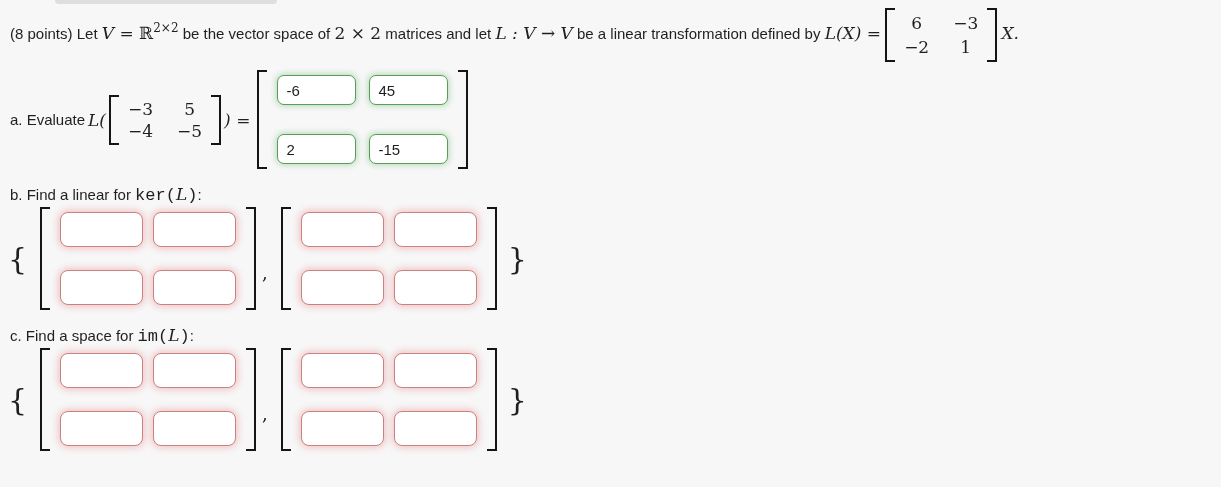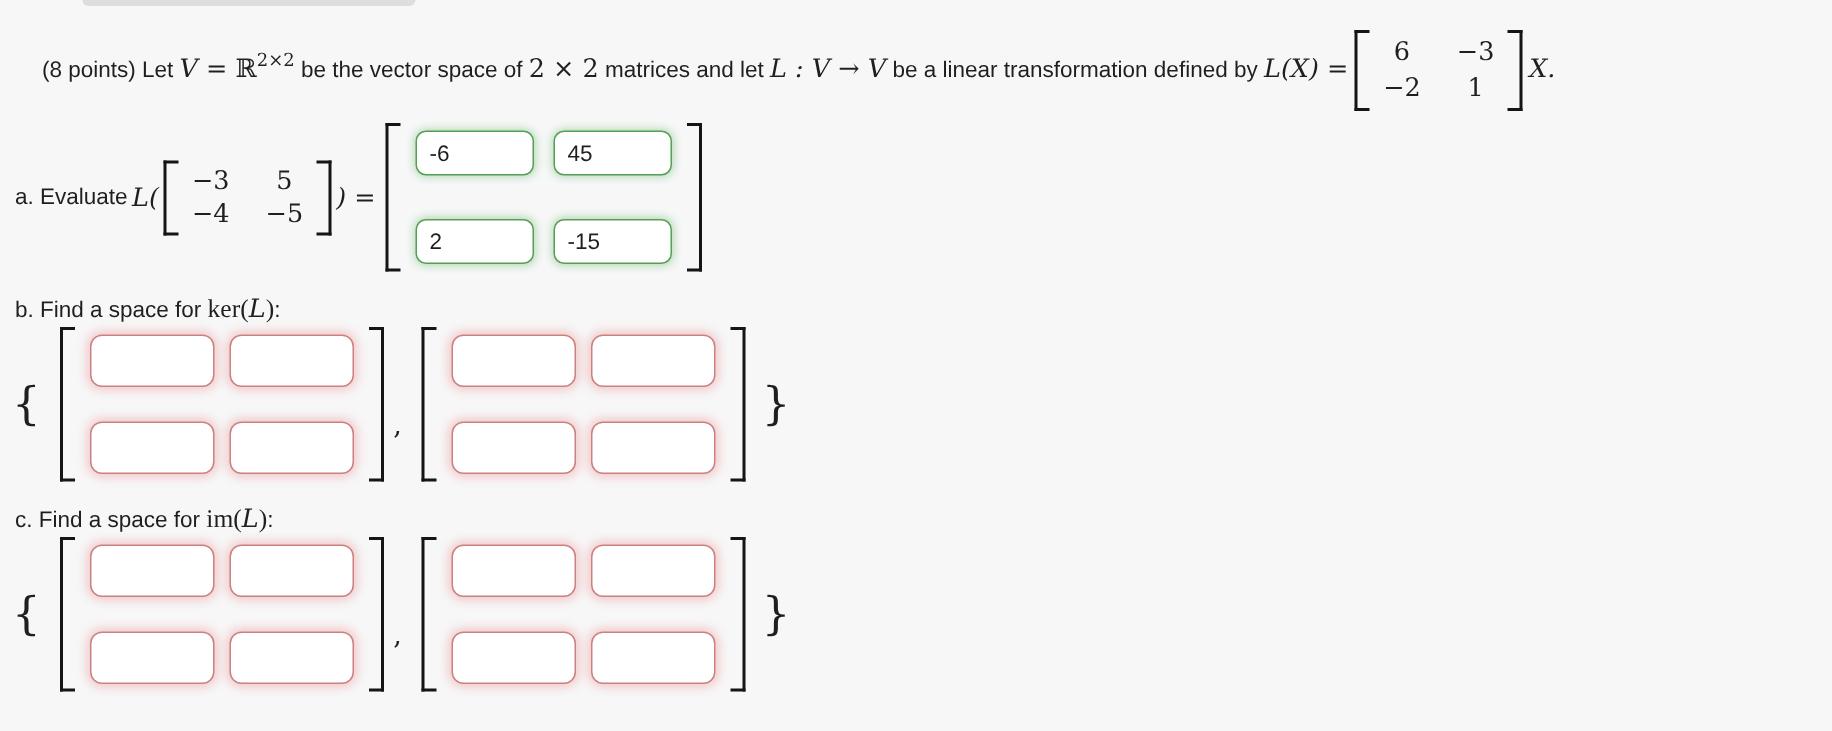--- a/index.html
+++ b/index.html
@@ -10,30 +10,29 @@
     color:#1f1f1f;
     overflow:hidden;
     position:relative;
   }
   .top-artifact {
     position:absolute; top:0; left:55px; width:222px; height:4px;
     background:#dedede; border-radius:0 0 5px 5px;
   }
   
   .statement {
-    padding:8px 0 0 28px;
+    padding:8px 0 0 10px;
     white-space:nowrap;
     font-size:15px;
     line-height:1.3;
-    margin-top:12px;
   }
   .txt  { font-size:15px; }
   .mtxt { font-family:"DejaVu Serif", serif; font-size:17px; }
   .mvar { font-family:"DejaVu Serif", serif; font-style:italic; font-size:17px; }
-  .mfn  { font-family:Liberation Serif, serif; font-size:17px; }
+  .mfn  { font-family:Liberation Mono, monospace; font-size:17px; }
   .msup { font-family:"DejaVu Serif", serif; font-size:12px; vertical-align:7px; }
 
   
   .matrix { display:inline-flex; align-items:center; vertical-align:middle; }
   .brk { align-self:stretch; width:8px; border:2px solid #151515; }
   .brk.l { border-right:none; }
   .brk.r { border-left:none; }
   .mgrid {
     display:grid; grid-template-columns:auto auto;
     column-gap:24px; row-gap:2px;
@@ -124,21 +123,21 @@
       <input class="ans correct" type="text" value="-6" style="">
       <input class="ans correct" type="text" value="45" style="">
       <input class="ans correct" type="text" value="2" style="">
       <input class="ans correct" type="text" value="-15" style="">
     </span>
     <span class="brk r"></span>
   </span>
 </div>
 
 <div class="part-label">
-  <span class="txt">b. Find a space for </span><span class="mfn">ker</span><span class="mfn">(</span><span class="mvar">L</span><span class="mfn">)</span><span class="txt">:</span>
+  <span class="txt">b. Find a linear for </span><span class="mfn">ker</span><span class="mfn">(</span><span class="mvar">L</span><span class="mfn">)</span><span class="txt">:</span>
 </div>
 <div class="setrow">
   <span class="brace open">{</span>
   <span class="ansmat">
     <span class="brk l"></span>
     <span class="agrid r">
       <input class="ans incorrect" type="text" value="" style="">
       <input class="ans incorrect" type="text" value="" style="">
       <input class="ans incorrect" type="text" value="" style="">
       <input class="ans incorrect" type="text" value="" style="">

